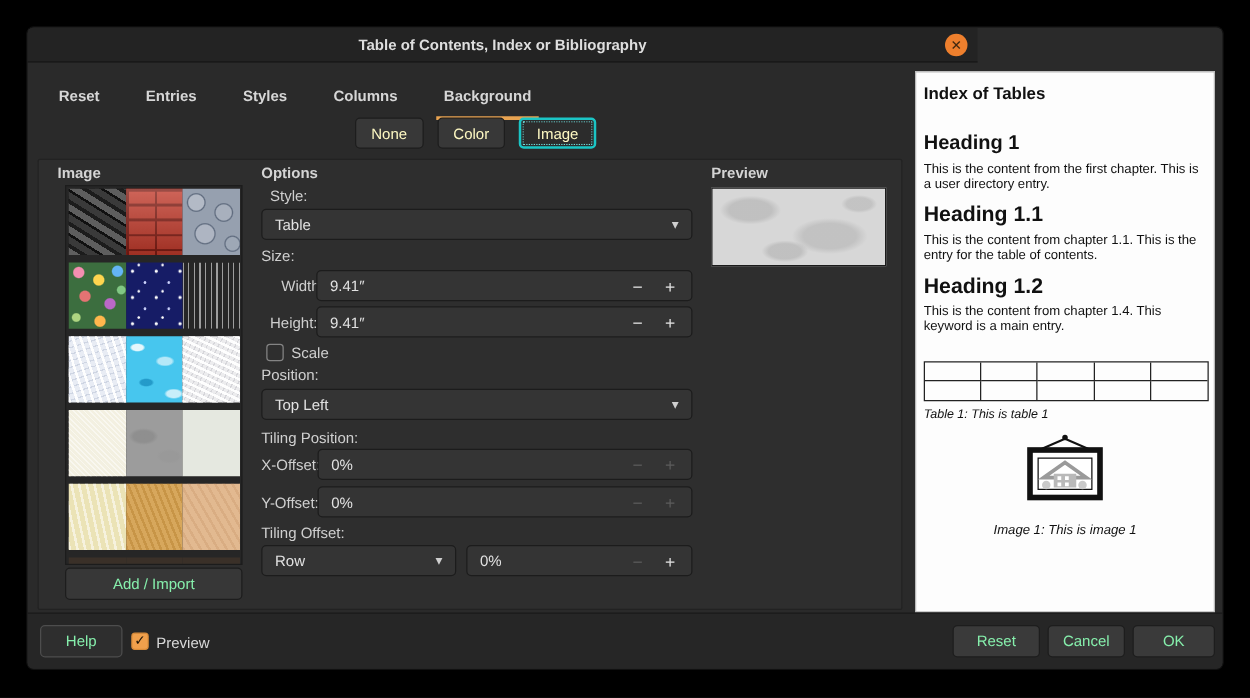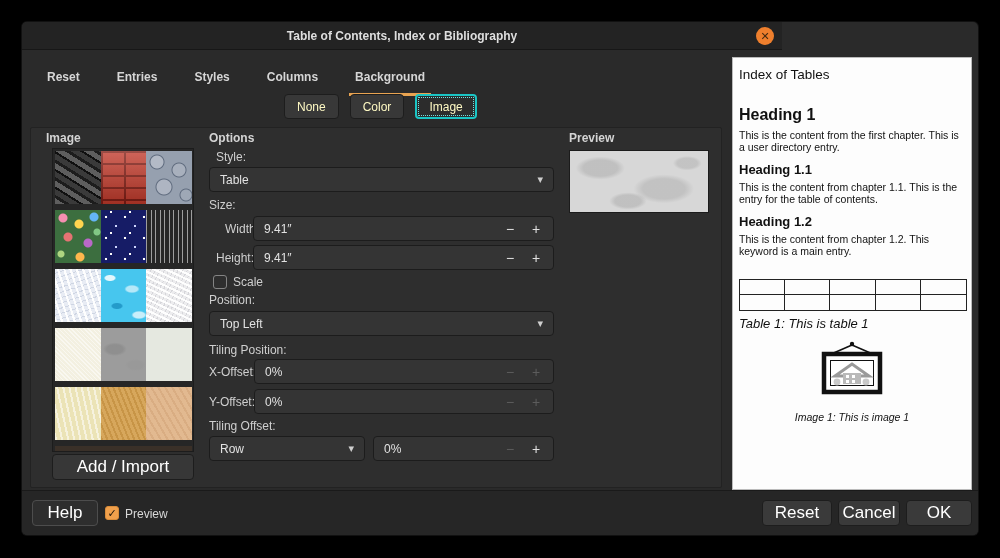--- a/index.html
+++ b/index.html
@@ -35,22 +35,22 @@
   .panel { left:8px; top:105px; width:692px; height:361px; background:#2e2e2e;
            border:1px solid #222; border-radius:2px; }
   .section-title { font-size:12px; font-weight:bold; color:#d4d4d4; }
   .field-label { font-size:12px; color:#cfcfcf; }
 
   
   .img-list { left:21px; top:20px; width:142px; height:304px; background:#262626;
               border:1px solid #1c1c1c; padding:2px; overflow:hidden; }
   .img-row { display:flex; gap:0; margin-bottom:6px; }
   .tile { width:45.6px; height:53px; flex:0 0 auto; cursor:pointer; }
-  .btn { background:#373737; border:1px solid #1d1d1d; border-radius:4px; color:#ffffff;
-         font-size:17px; display:flex; align-items:center; justify-content:center; cursor:pointer; }
+  .btn { background:#373737; border:1px solid #1d1d1d; border-radius:4px; color:#86efac;
+         font-size:12px; display:flex; align-items:center; justify-content:center; cursor:pointer; }
   .add-import { left:21px; top:326px; width:142px; height:26px; }
 
   
   .select { background:#343434; border:1px solid #1c1c1c; border-radius:4px; height:25px;
             display:flex; align-items:center; padding:0 10px; color:#e2e2e2; font-size:12px; cursor:pointer; }
   .select .chev { margin-left:auto; color:#cfcfcf; font-size:11px; }
   .spin { background:#343434; border:1px solid #1c1c1c; border-radius:4px; height:25px;
           display:flex; align-items:center; padding:0 4px 0 10px; color:#e2e2e2; font-size:12px; }
   .spin .val { flex:1; }
   .spin .sbtn { width:26px; height:23px; display:flex; align-items:center; justify-content:center;
@@ -69,30 +69,30 @@
       background-color:#d7d7d7;
       background-image:
         radial-gradient(ellipse 34px 16px at 22% 28%, rgba(158,158,158,.40) 50%, transparent 72%),
         radial-gradient(ellipse 42px 20px at 68% 62%, rgba(150,150,150,.32) 50%, transparent 72%),
         radial-gradient(ellipse 26px 12px at 42% 82%, rgba(140,140,140,.30) 50%, transparent 72%),
         radial-gradient(ellipse 20px 10px at 85% 20%, rgba(150,150,150,.30) 50%, transparent 72%); }
 
   
   .doc-panel { left:710px; top:35px; width:240px; height:433px; background:#fdfdfd;
                color:#111; padding:8px 7px; overflow:hidden; box-shadow:inset 0 0 0 1px #bbb; }
-  .doc-title { font-size:13.5px; font-weight:normal; margin:2px 0 24px 0; }
+  .doc-title { font-size:13.5px; font-weight:bold; margin:2px 0 24px 0; }
   .doc-h1 { font-size:16px; font-weight:bold; margin:0 0 5px 0; }
-  .doc-h2 { font-size:13px; font-weight:bold; margin:9px 0 4px 0; }
+  .doc-h2 { font-size:17px; font-weight:bold; margin:9px 0 4px 0; }
   .doc-p { font-size:10.5px; line-height:12px; margin:0 0 6px 0; }
   .doc-table { margin-top:22px; border:1px solid #222; display:grid;
                grid-template-columns:repeat(5,1fr); width:228px; }
   .doc-table .cell { height:15px; border-right:1px solid #222; border-bottom:1px solid #222; }
   .doc-table .cell.last-col { border-right:none; }
   .doc-table .cell.last-row { border-bottom:none; }
-  .doc-caption { font-size:13px; font-style:italic; margin-top:5px; }
+  .doc-caption { font-size:10px; font-style:italic; margin-top:5px; }
   .doc-figure { margin-top:8px; text-align:center; }
   .doc-img-caption { font-size:10.5px; font-style:italic; text-align:center; margin-top:12px; }
 
   
   .footer { left:0; bottom:0; width:956px; height:45px; background:#262626; border-top:1px solid #1a1a1a; }
   .help-btn { left:10px; top:9px; width:66px; height:26px; background:#2e2e2e; border:1px solid #4d4d4d; }
   .footer-check { left:83px; top:15px; }
   .footer-check-label { left:103px; top:16px; font-size:12px; color:#d8d8d8; }
   .footer-right { position:absolute; right:6px; top:9px; display:flex; gap:6px; }
   .footer-right .btn { height:26px; background:#3a3a3a; }
@@ -291,21 +291,21 @@
   <div class="abs doc-panel">
     <div class="doc-title">Index of Tables</div>
 
     <div class="doc-h1">Heading 1</div>
     <div class="doc-p">This is the content from the first chapter. This is a user directory entry.</div>
 
     <div class="doc-h2">Heading 1.1</div>
     <div class="doc-p">This is the content from chapter 1.1. This is the entry for the table of contents.</div>
 
     <div class="doc-h2">Heading 1.2</div>
-    <div class="doc-p">This is the content from chapter 1.2. This keyword is a main entry.</div>
+    <div class="doc-p">This is the content from chapter 1.4. This keyword is a main entry.</div>
 
     <div class="doc-table" id="doc-table">
         <div class="cell"></div>
         <div class="cell"></div>
         <div class="cell"></div>
         <div class="cell"></div>
         <div class="cell last-col"></div>
         <div class="cell last-row"></div>
         <div class="cell last-row"></div>
         <div class="cell last-row"></div>

